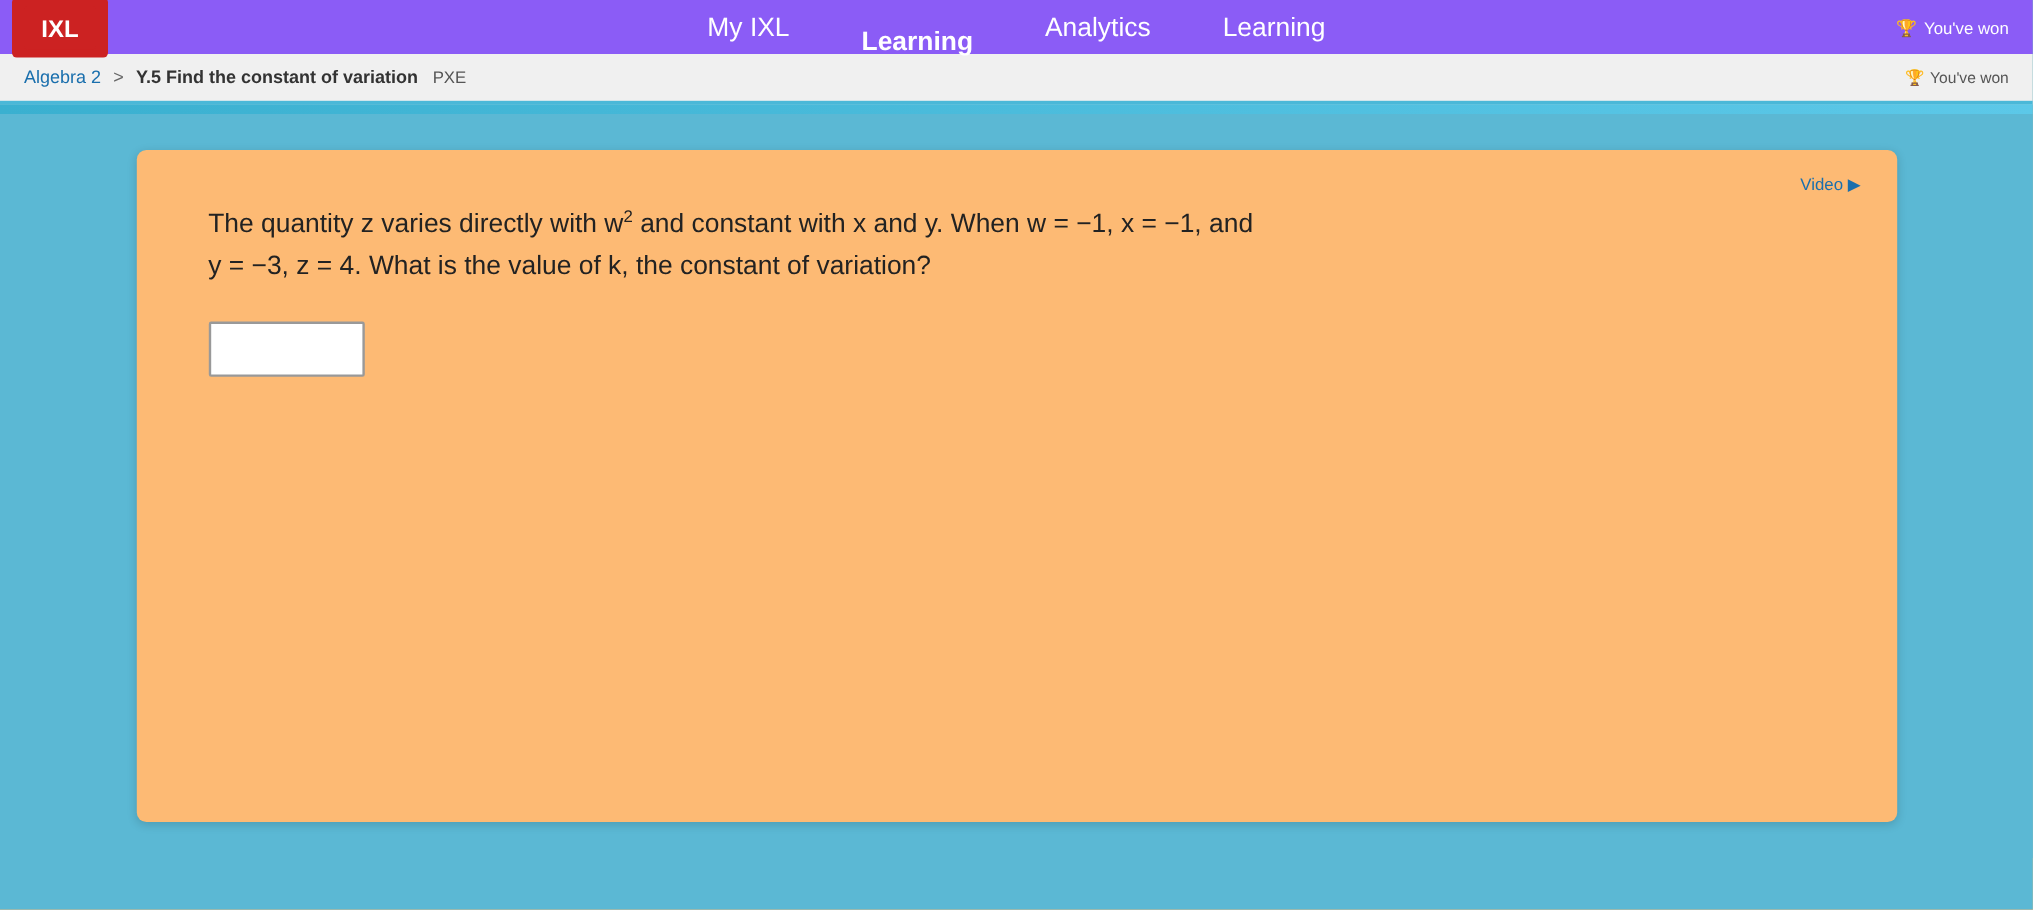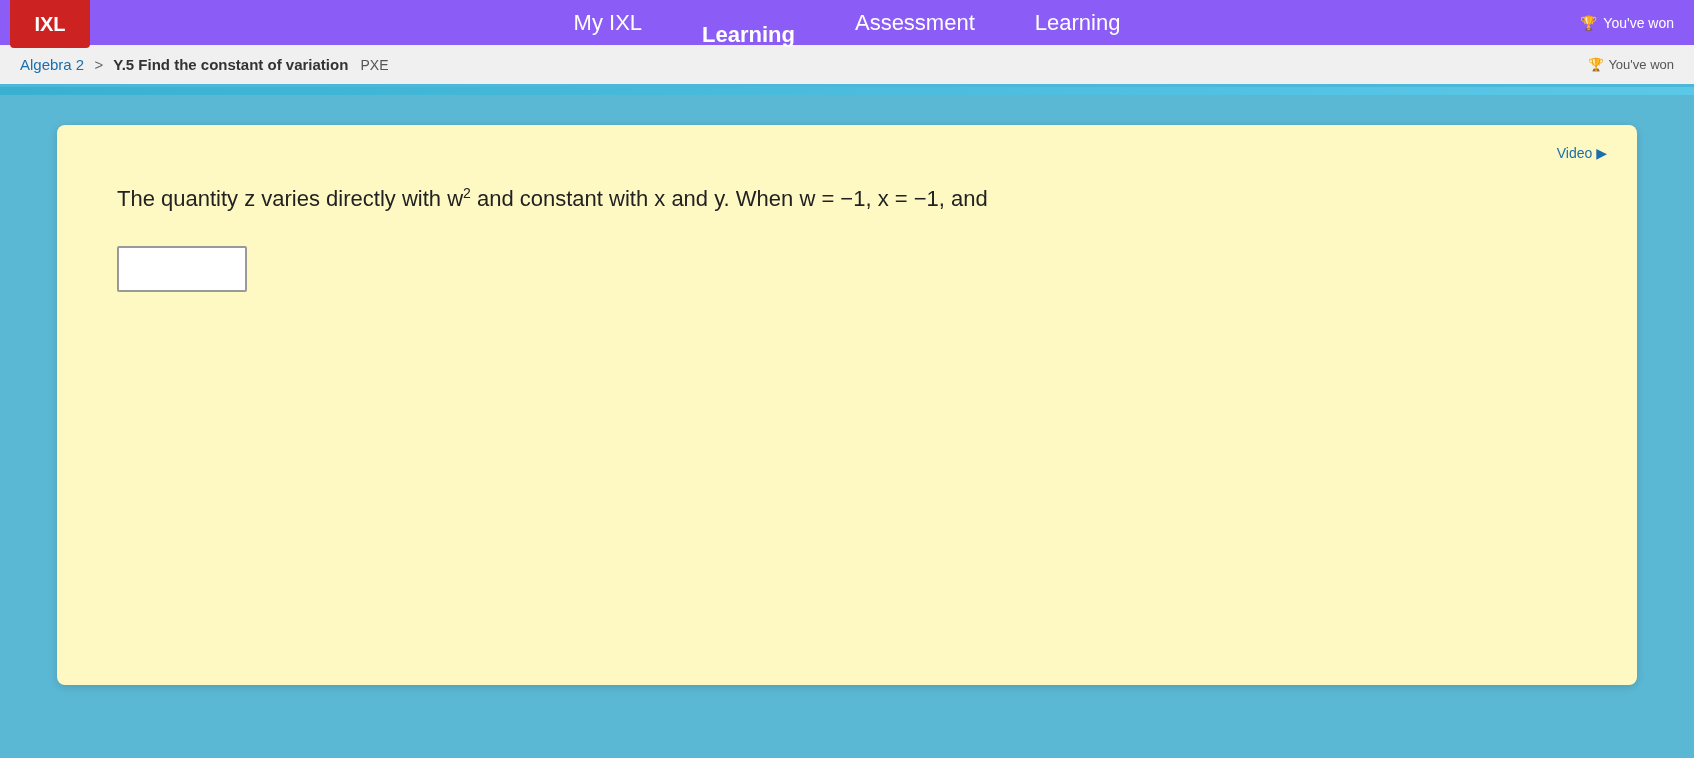--- a/index.html
+++ b/index.html
@@ -121,24 +121,24 @@
 
     
     .main-content {
       background: #5bb8d4;
       padding: 30px 20px;
       display: flex;
       justify-content: center;
     }
 
     .question-card {
-      background: #fef9c3;
+      background: #fdba74;
       border-radius: 8px;
-      padding: 56px 60px 60px 60px;
-      width: 1580px;
+      padding: 43px 60px 60px 60px;
+      width: 1467px;
       min-height: 560px;
       position: relative;
       box-shadow: 0 2px 8px rgba(0,0,0,0.15);
     }
 
     .video-link {
       position: absolute;
       top: 20px;
       right: 30px;
       color: #1a6fad;
@@ -222,21 +222,21 @@
   <div class="nav-logo">
     <svg width="60" height="36" viewBox="0 0 60 36">
       <rect width="60" height="36" rx="3" fill="#cc2222"></rect>
       <text x="30" y="26" text-anchor="middle" fill="white" font-size="20" font-weight="bold" font-family="Arial">IXL</text>
     </svg>
   </div>
 
   <div class="nav-links">
     <span class="nav-link">My IXL</span>
     <span class="nav-link active">Learning</span>
-    <span class="nav-link">Assessment</span>
+    <span class="nav-link">Analytics</span>
     <span class="nav-link">Learning</span>
   </div>
 
   <div class="nav-right">
     <span>🏆</span>
     <span style="margin-left:6px;">You've won</span>
   </div>
 </nav>
 
 <div class="breadcrumb-bar">
@@ -254,20 +254,21 @@
 
 <div class="accent-bar"></div>
 
 <div class="main-content">
   <div class="question-card">
 
     <a class="video-link">Video ▶</a>
 
     <div class="question-text">
       <span>The quantity z varies directly with w</span><sup>2</sup><span> and constant with x and y. When w = −1, x = −1, and</span><br>
+      <span>y = −3, z = 4. What is the value of k, the constant of variation?</span>
     </div>
 
 
     <input type="text" class="answer-input" placeholder="" style="">
 
 
   </div>
 </div>
 
 </body></html>

